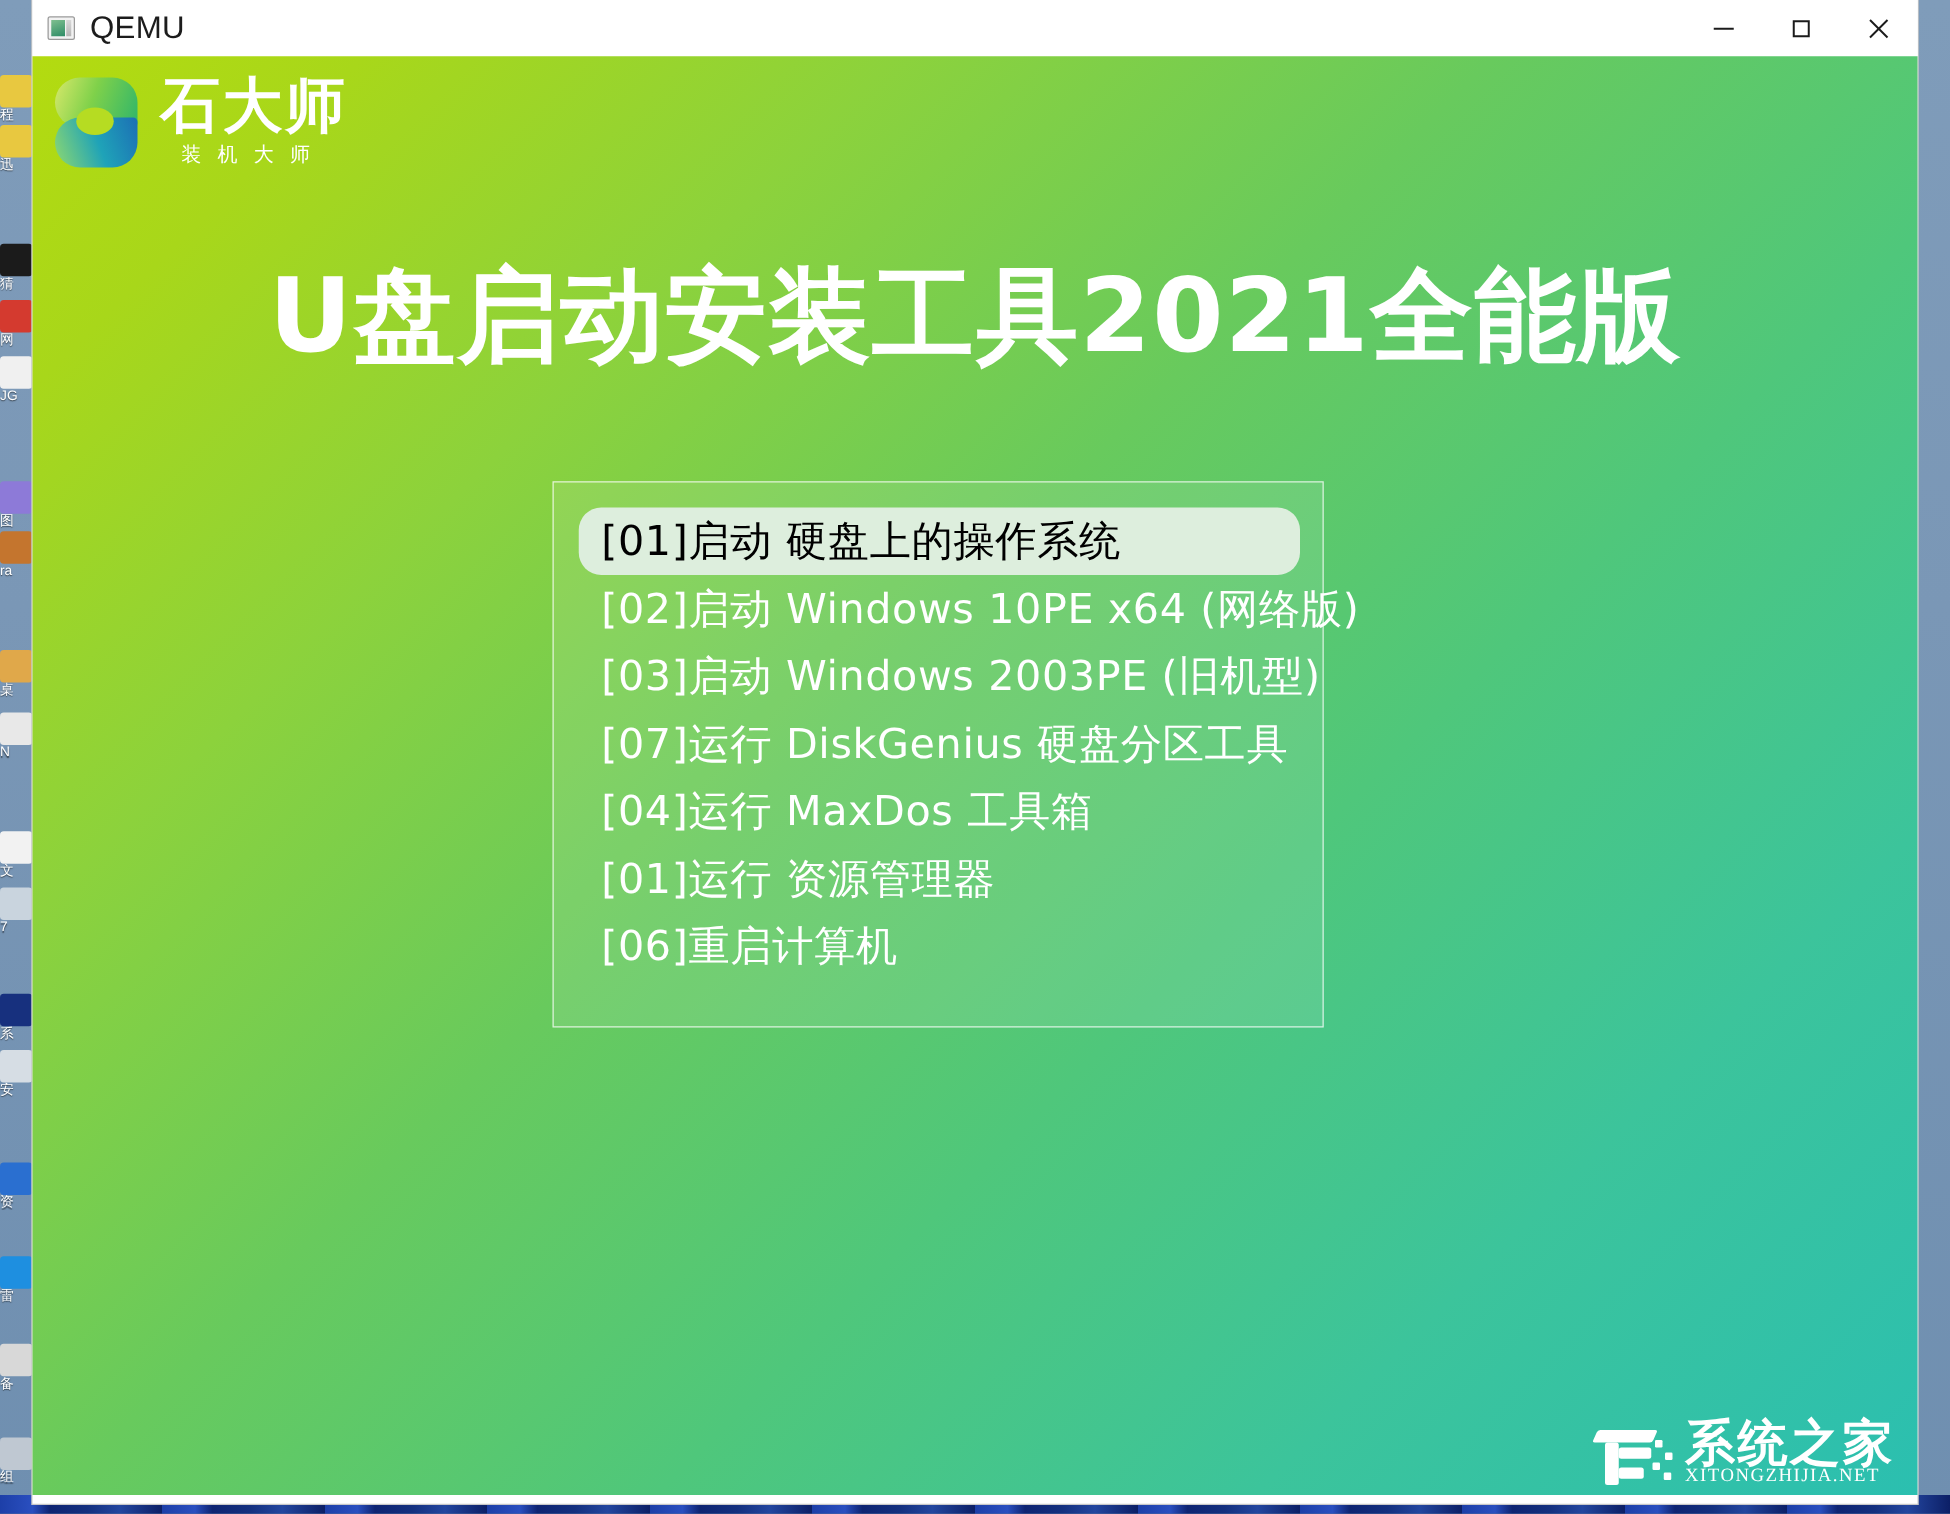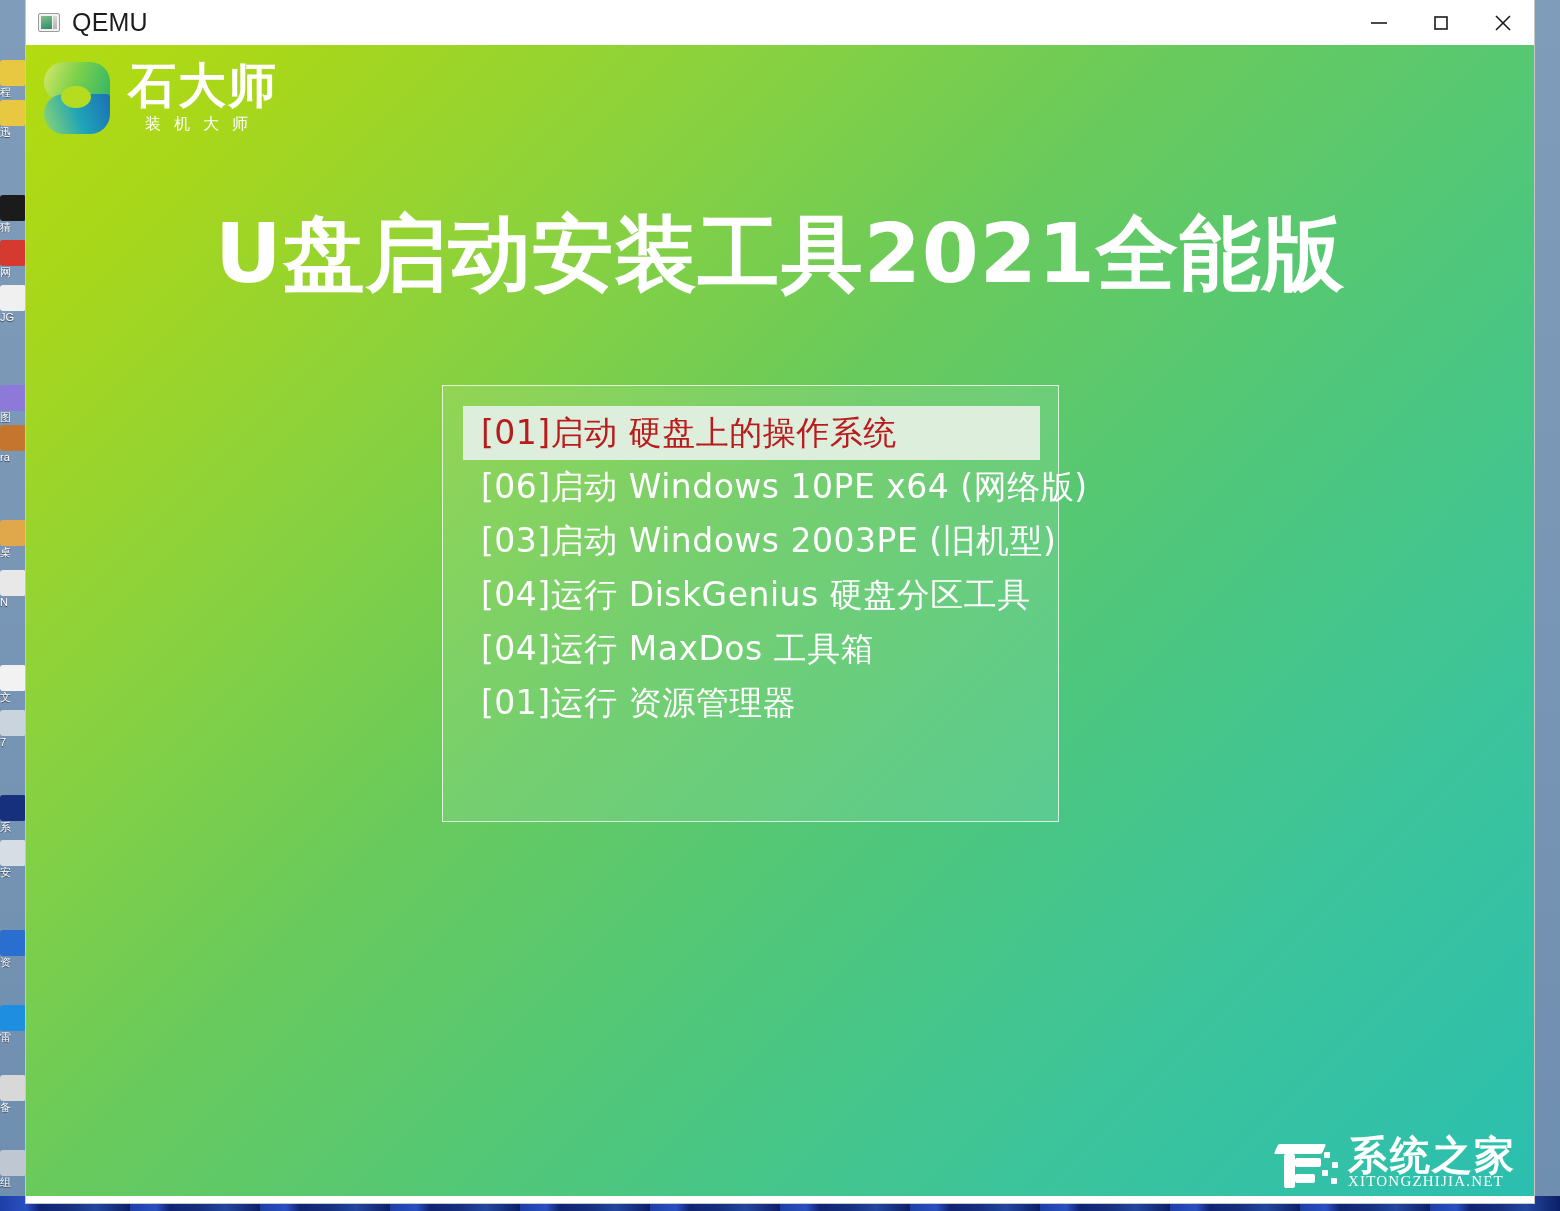--- a/index.html
+++ b/index.html
@@ -231,21 +231,22 @@
     padding-left: 18px;
     box-sizing: border-box;
     font-size: 33px;
     color: #ffffff;
     letter-spacing: .5px;
     white-space: nowrap;
     font-family: "DejaVu Sans", sans-serif;
   }
   .menu-item.selected {
     background: #ddeedd;
-    color: #b91c1c;
+    color: #000000;
+    border-radius: 18px;
   }
 
   
   #watermark {
     position: absolute;
     right: 18px;
     bottom: 6px;
     display: flex;
     align-items: flex-end;
   }
@@ -425,25 +426,26 @@
       <div id="brand-text">
         <div id="brand-name">石大师</div>
         <div id="brand-sub">装机大师</div>
       </div>
     </div>
 
     <div id="headline">U盘启动安装工具2021全能版</div>
 
     <div id="boot-menu">
       <div class="menu-item selected">[01]启动 硬盘上的操作系统</div>
-      <div class="menu-item">[06]启动 Windows 10PE x64 (网络版)</div>
+      <div class="menu-item">[02]启动 Windows 10PE x64 (网络版)</div>
       <div class="menu-item">[03]启动 Windows 2003PE (旧机型)</div>
-      <div class="menu-item">[04]运行 DiskGenius 硬盘分区工具</div>
+      <div class="menu-item">[07]运行 DiskGenius 硬盘分区工具</div>
       <div class="menu-item">[04]运行 MaxDos 工具箱</div>
       <div class="menu-item">[01]运行 资源管理器</div>
+      <div class="menu-item">[06]重启计算机</div>
     </div>
 
     <div id="watermark">
       <div id="wm-mark">
         <div class="roof"></div>
         <div class="wall-l"></div>
         <div class="bar-a"></div>
         <div class="bar-b"></div>
         <div class="dot" style="left:48px; top:14px;"></div>
         <div class="dot" style="left:56px; top:24px;"></div>

